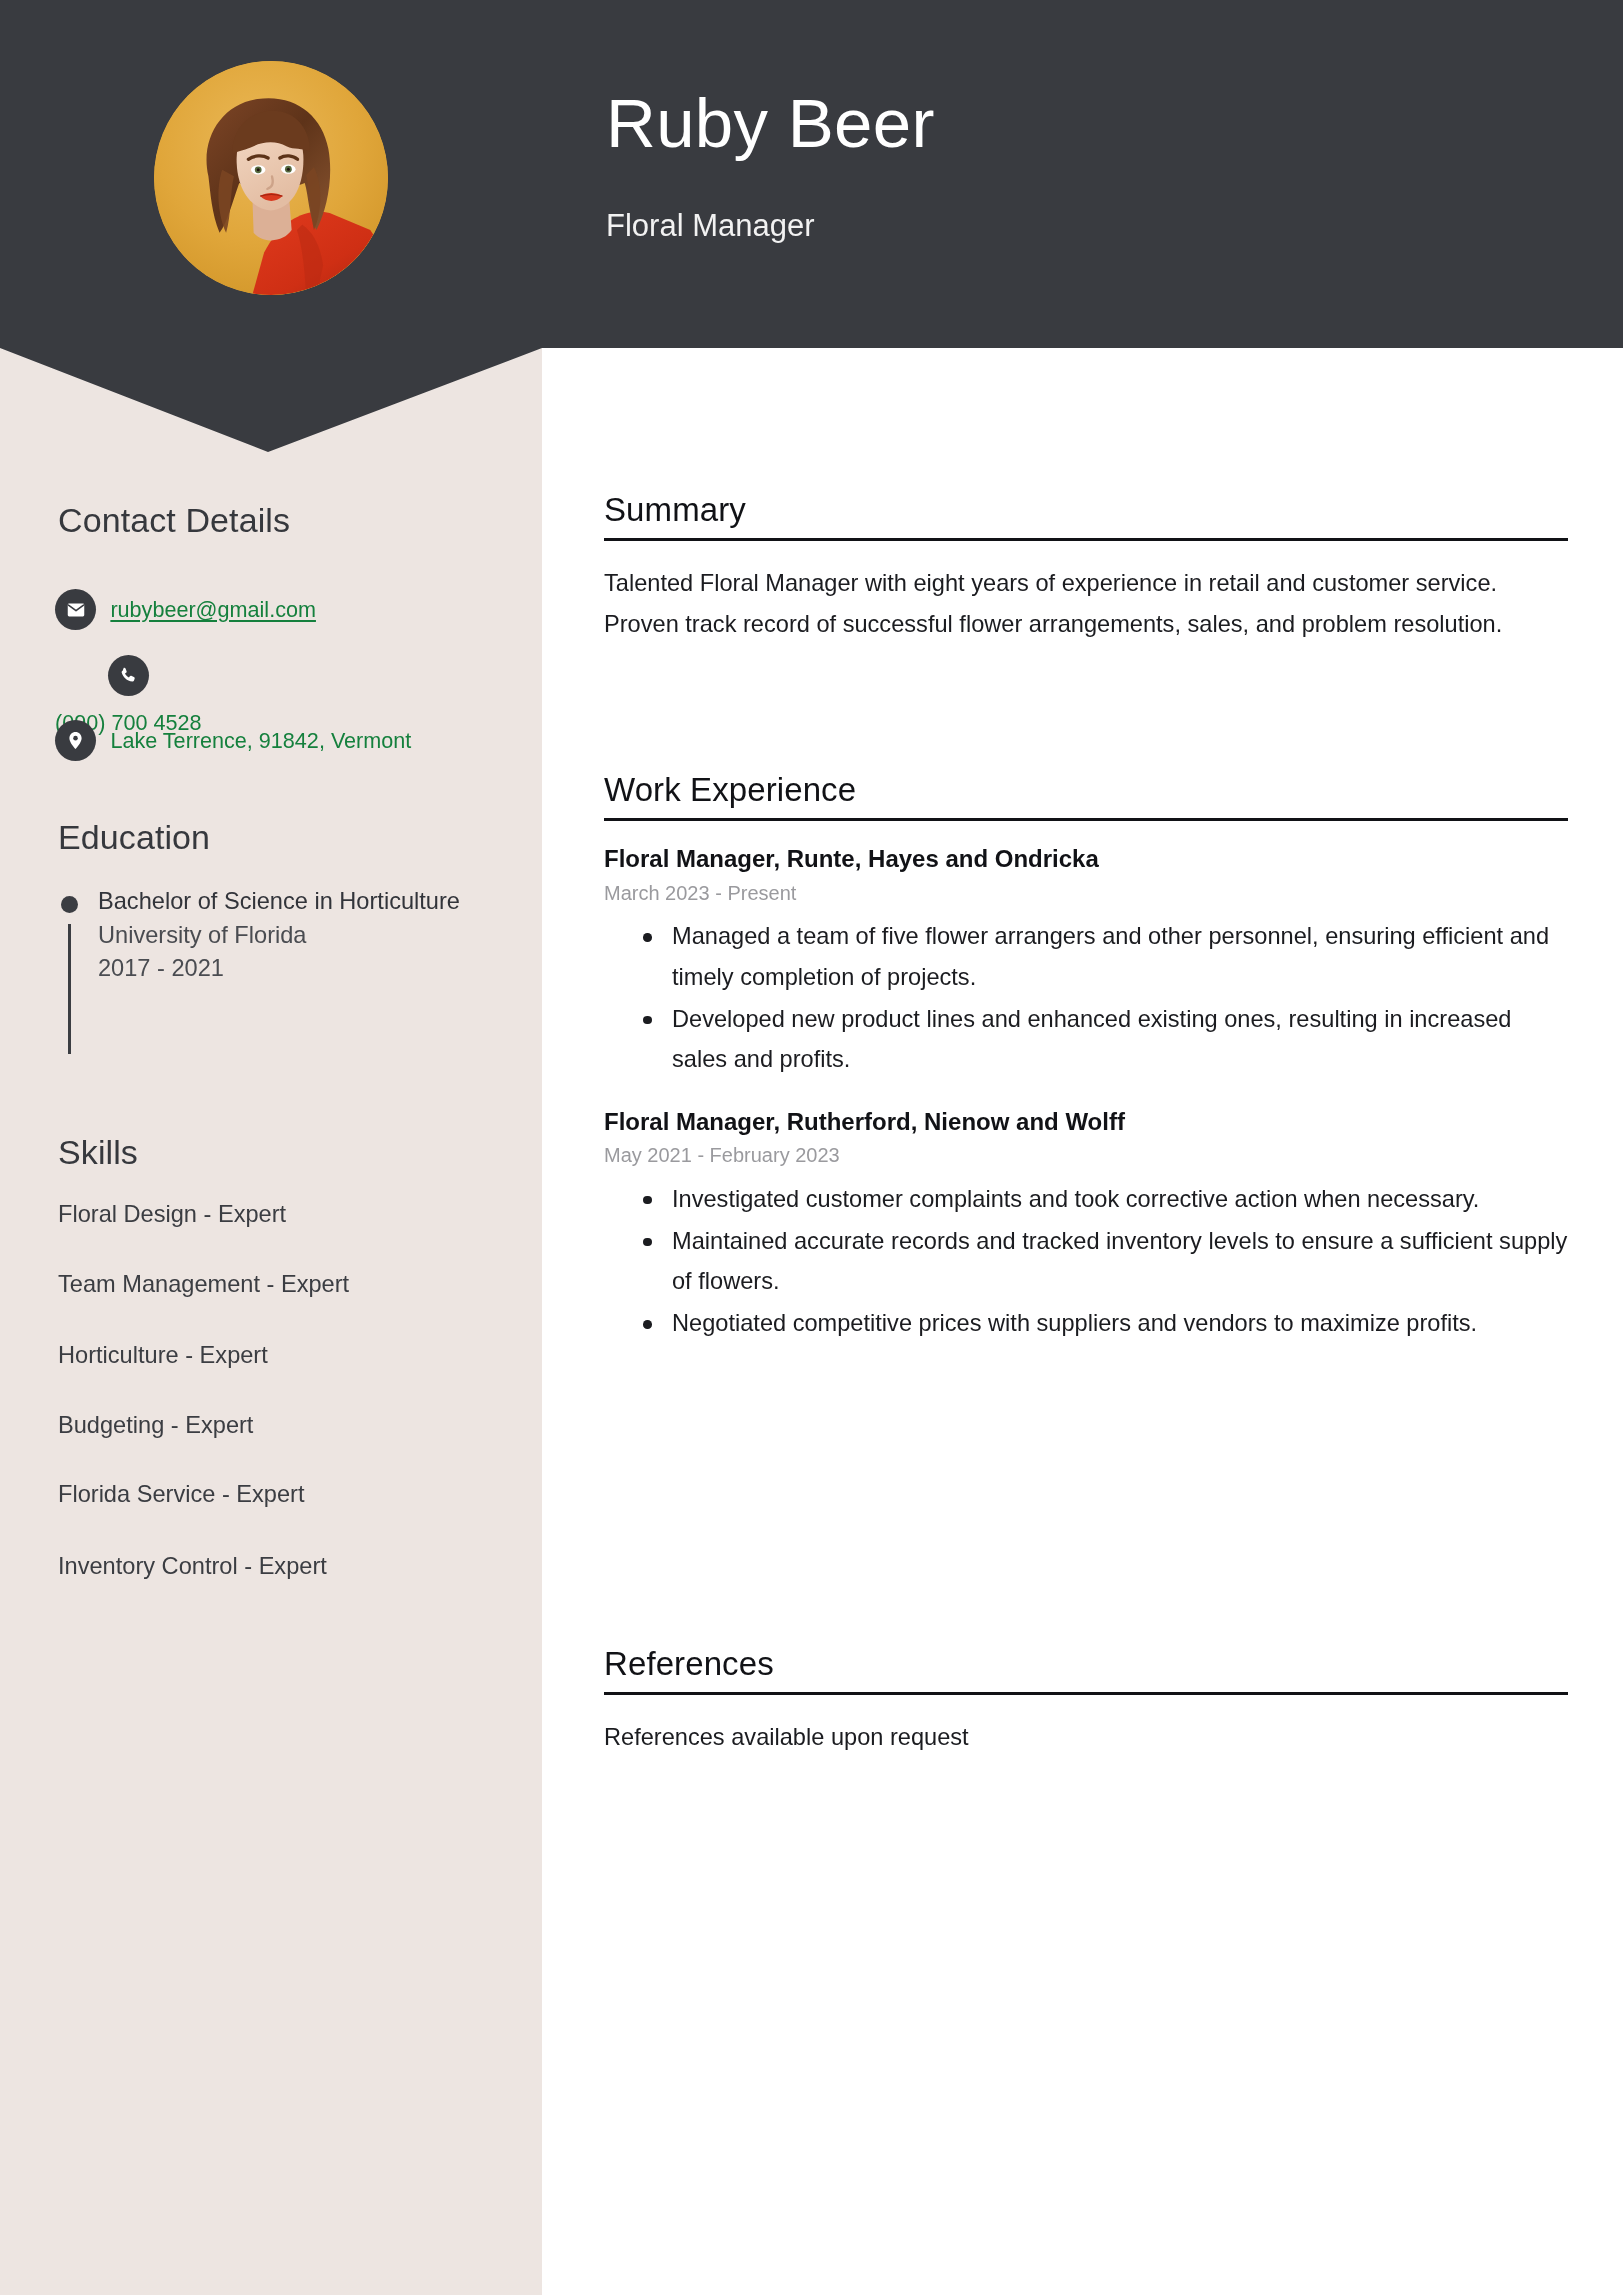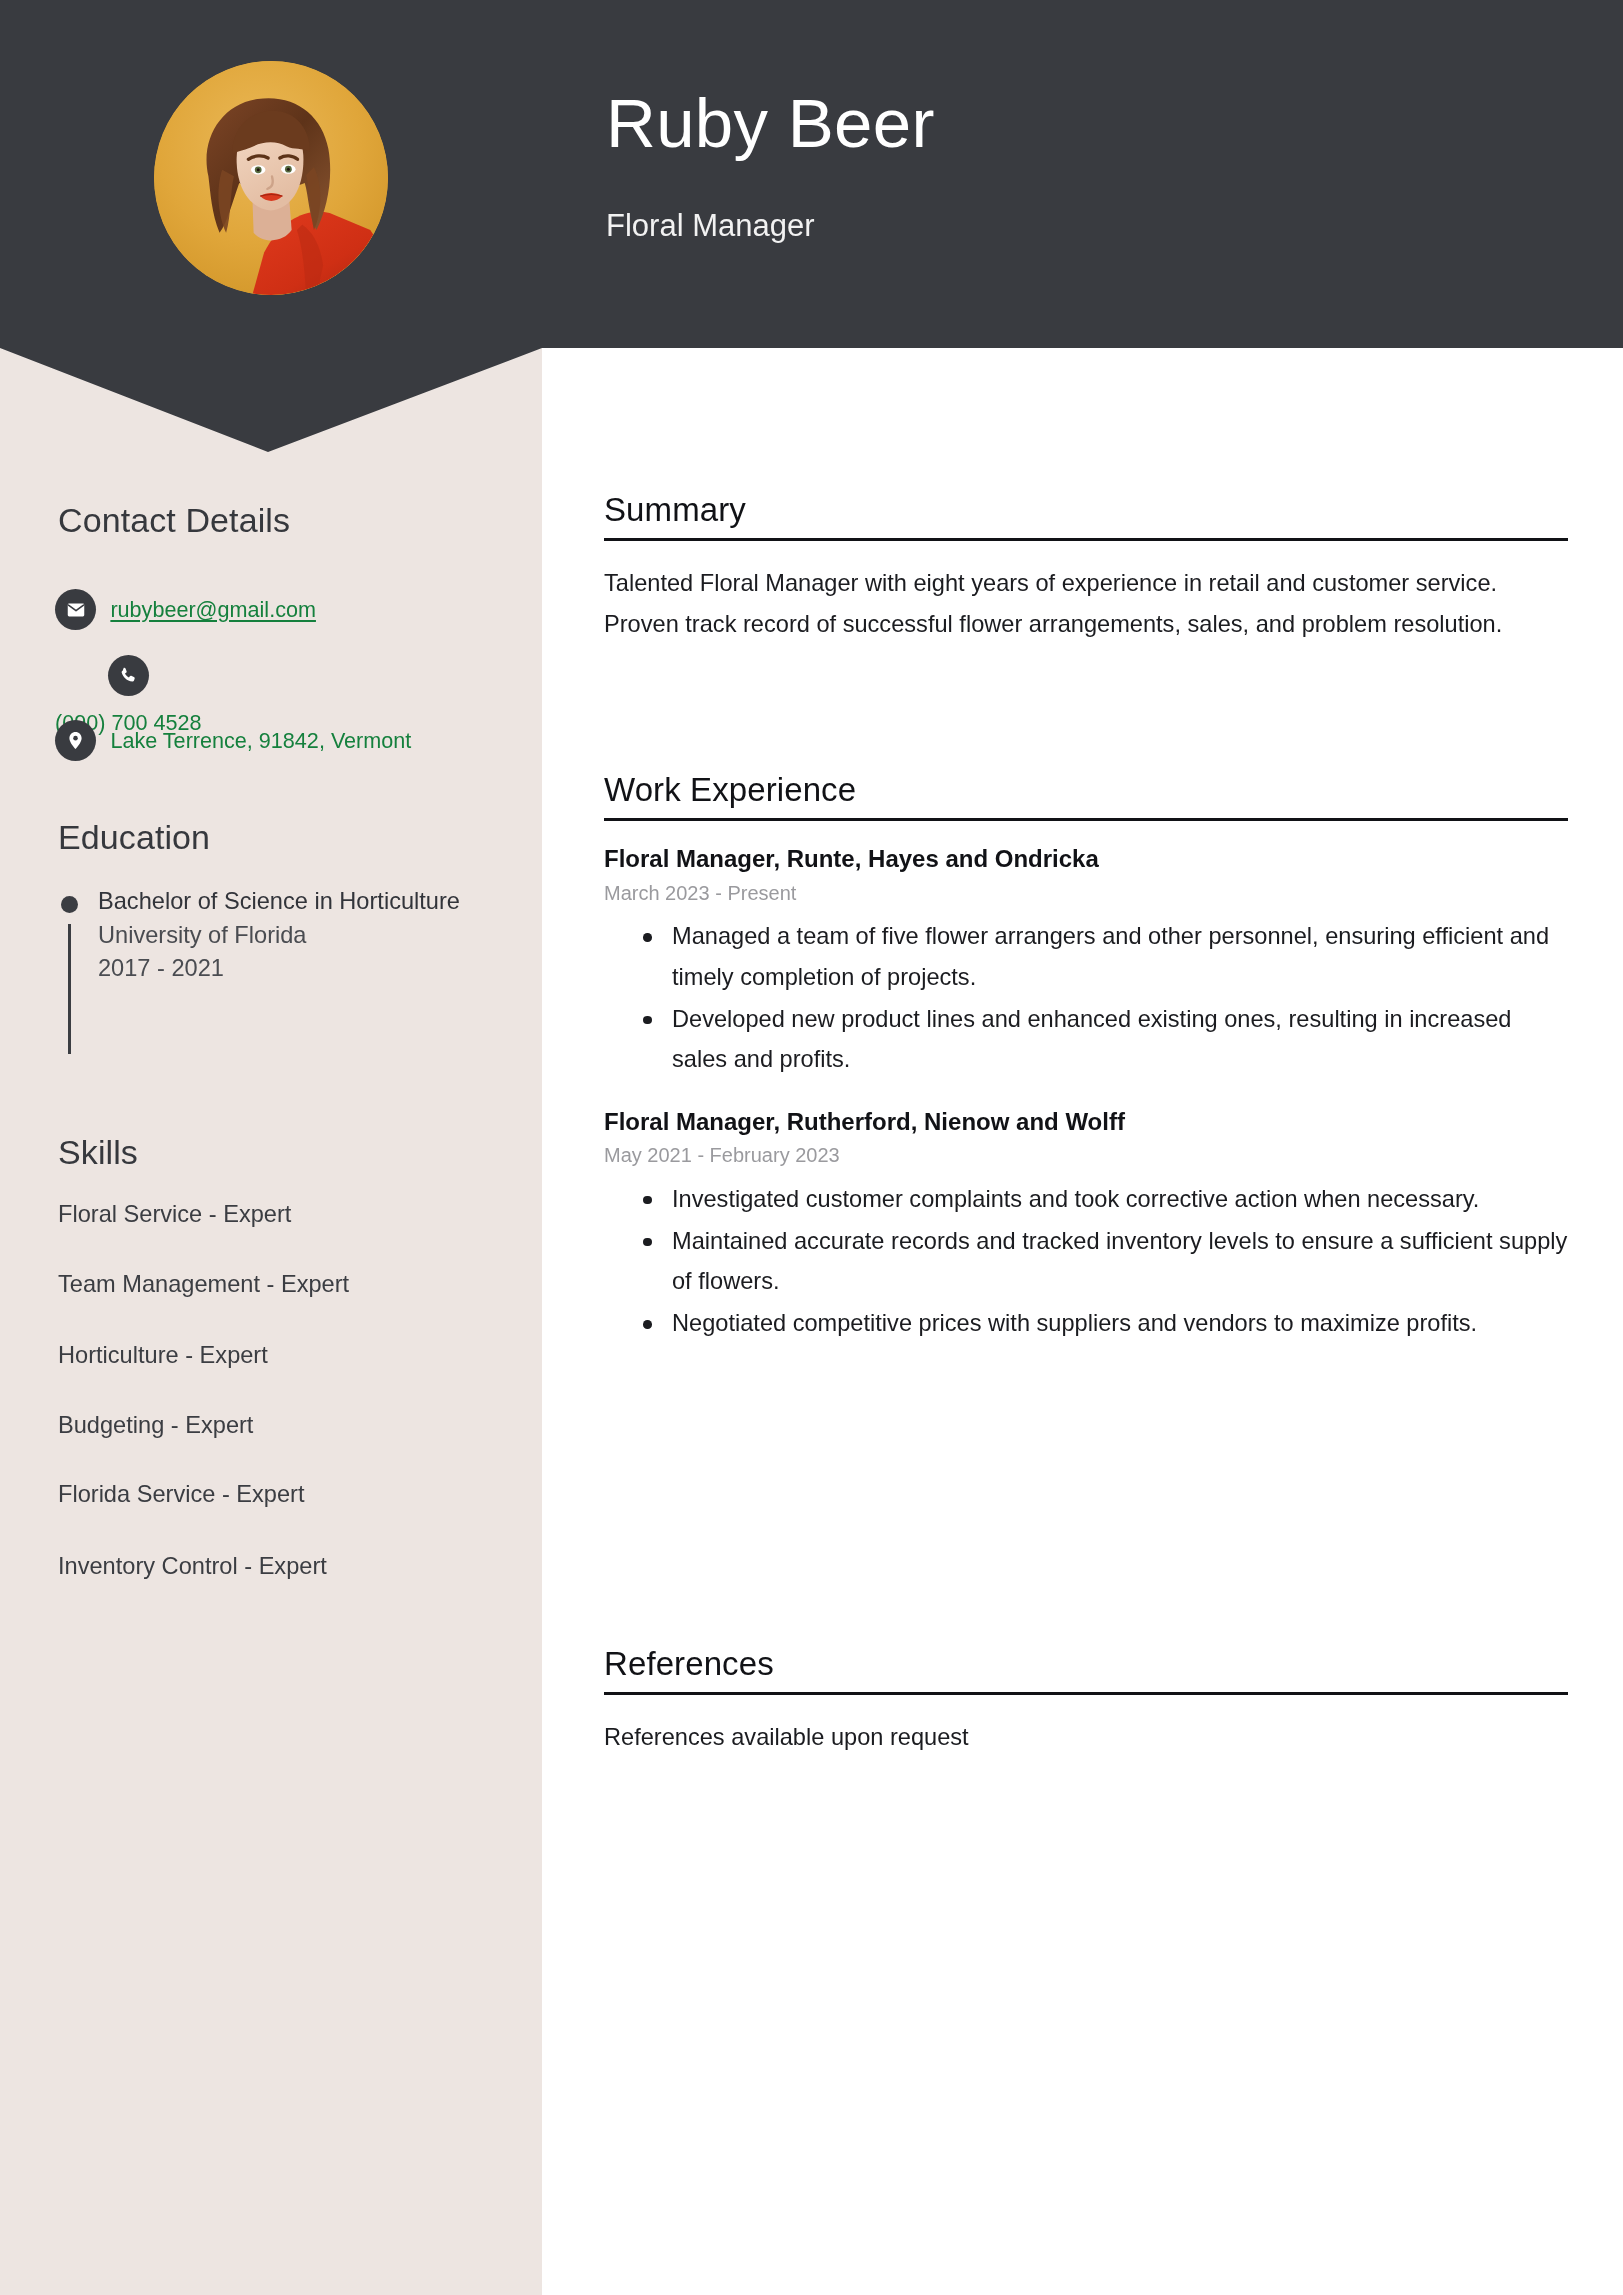--- a/index.html
+++ b/index.html
@@ -333,21 +333,21 @@
   <div class="side-h" id="h-education">Education</div>
   <div class="edu-dot"></div>
   <div class="edu-line"></div>
   <div class="edu-body">
     <div class="edu-degree">Bachelor of Science in Horticulture</div>
     <div class="edu-school">University of Florida</div>
     <div class="edu-years">2017 - 2021</div>
   </div>
 
   <div class="side-h" id="h-skills">Skills</div>
-  <div class="skill" style="top:1201px">Floral Service - Expert</div>
+  <div class="skill" style="top:1201px">Floral Design - Expert</div>
   <div class="skill" style="top:1271px">Team Management - Expert</div>
   <div class="skill" style="top:1342px">Horticulture - Expert</div>
   <div class="skill" style="top:1412px">Budgeting - Expert</div>
   <div class="skill" style="top:1481px">Florida Service - Expert</div>
   <div class="skill" style="top:1553px">Inventory Control - Expert</div>
 
   <div class="main-sec" style="top:491px">
     <div class="sec-title">Summary</div>
     <div class="sec-rule"></div>
     <div class="sec-body">Talented Floral Manager with eight years of experience in retail and customer service. Proven track record of successful flower arrangements, sales, and problem resolution.</div>

